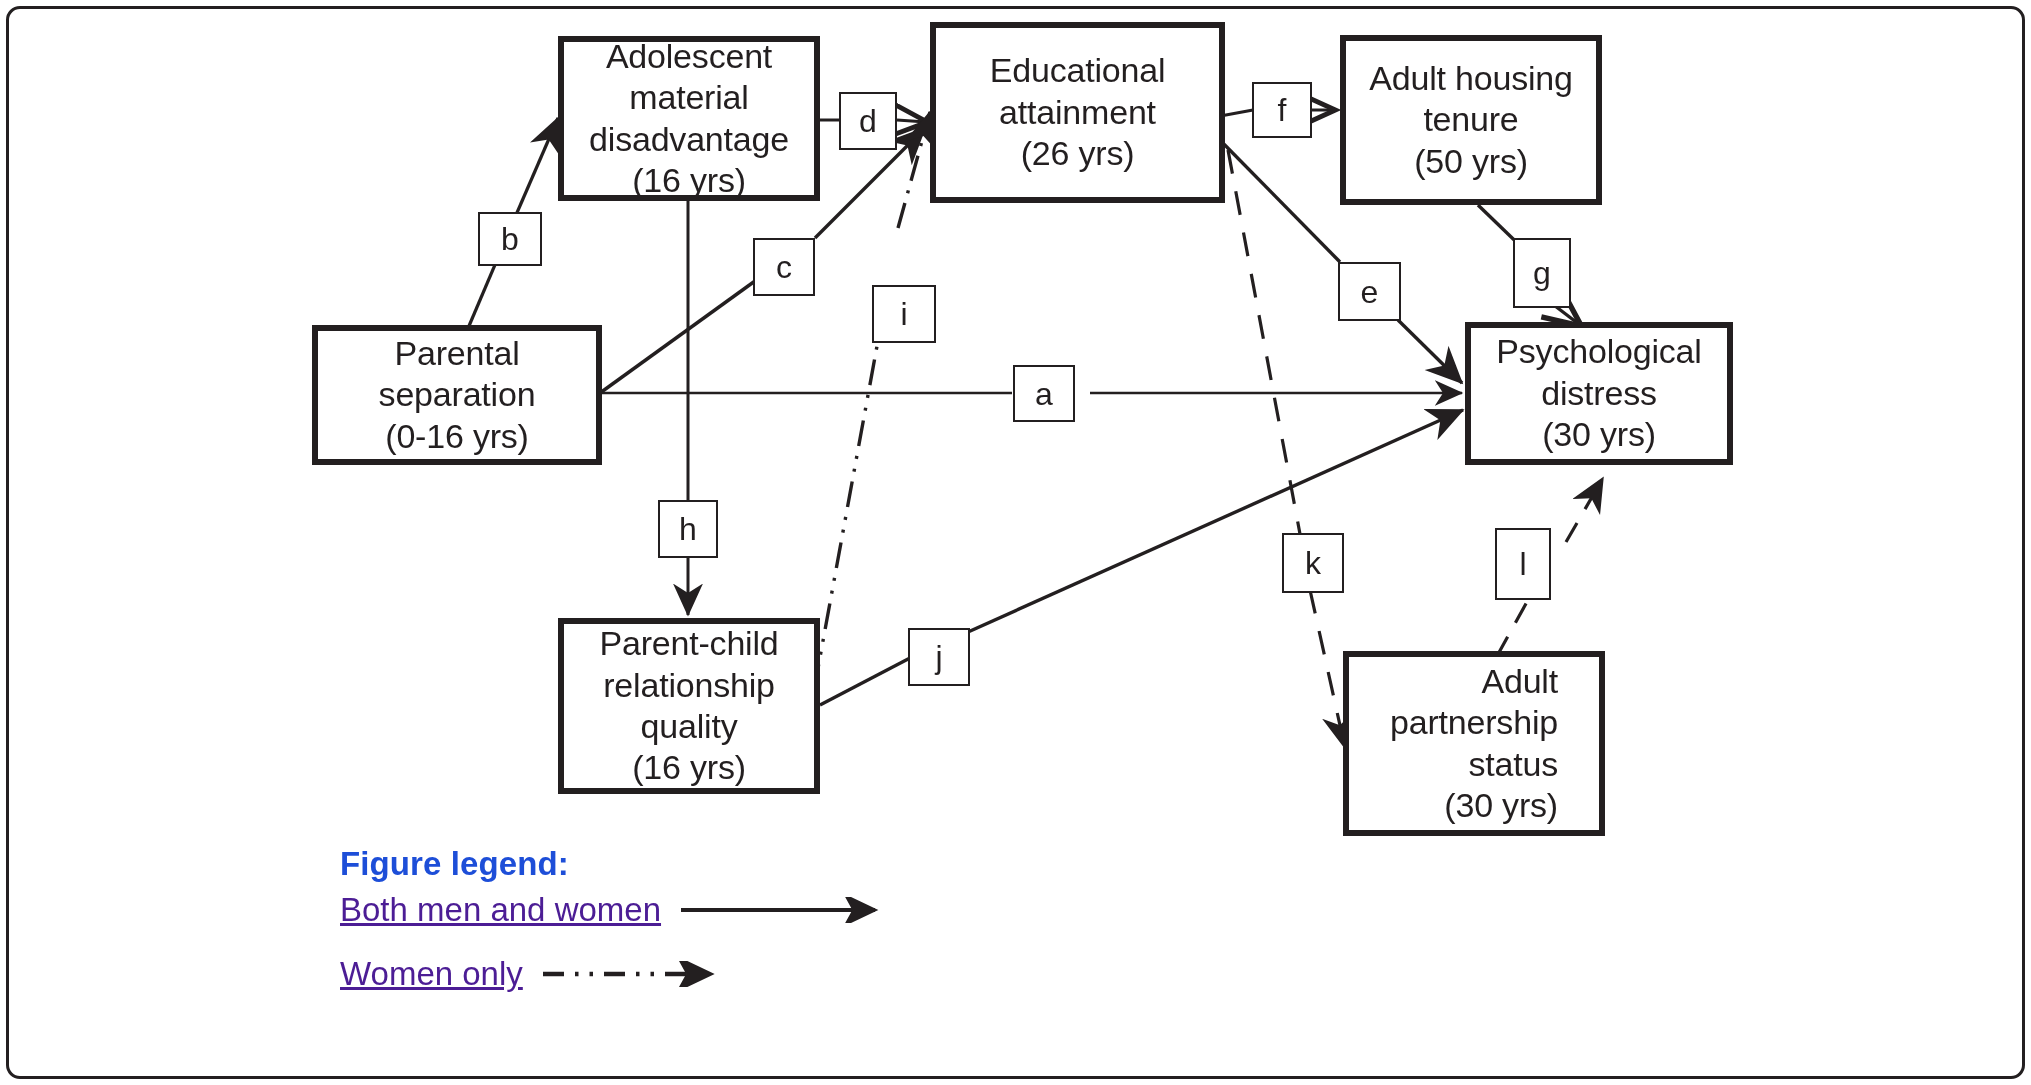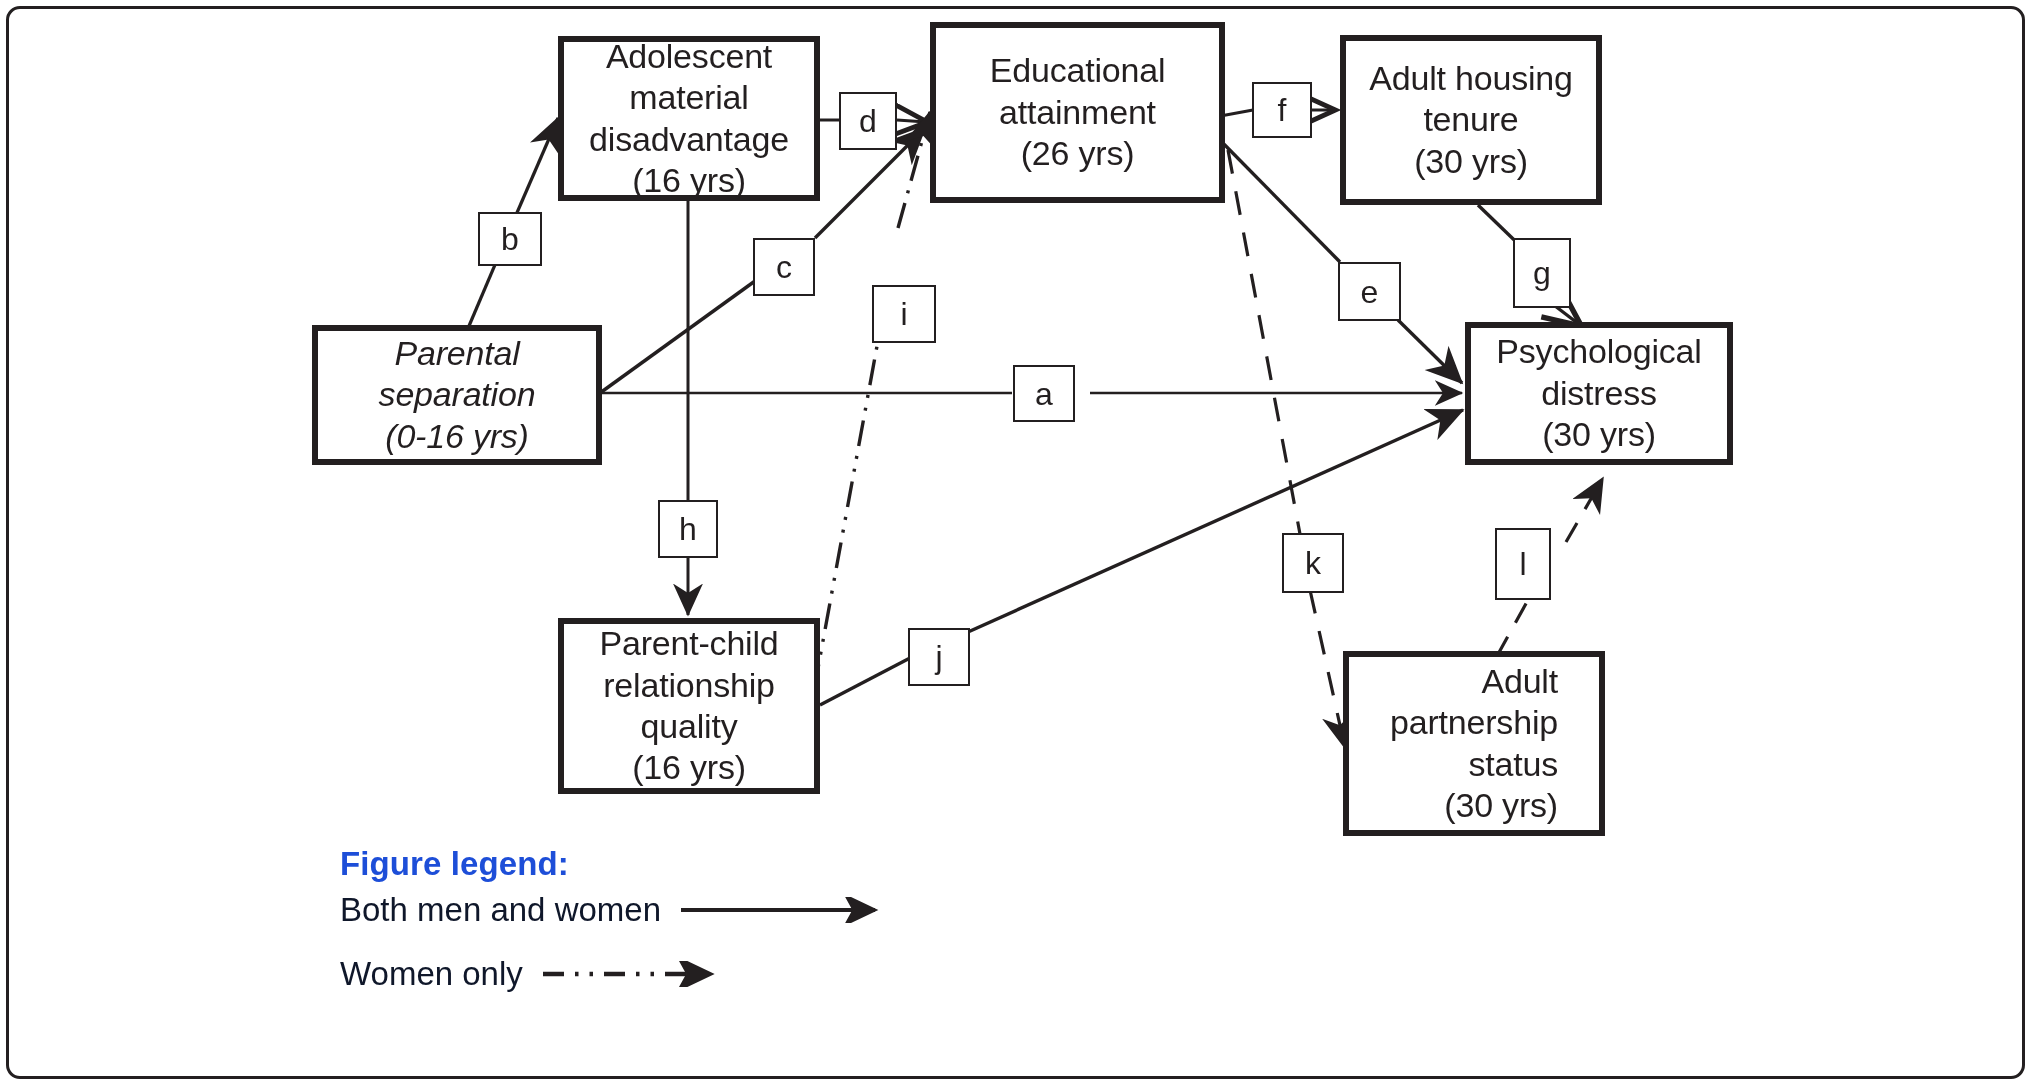--- a/index.html
+++ b/index.html
@@ -80,22 +80,23 @@
     letter-spacing: 0.1px;
   }
   .legend-row {
     display: flex;
     align-items: center;
     height: 54px;
     margin-bottom: 10px;
   }
   .legend-label {
     font-size: 33px;
-    color: #0f172a;
+    color: #4c1d95;
     white-space: nowrap;
+    text-decoration: underline;
   }
   .legend-sample {
     margin-left: 18px;
     display: block;
   }
 </style>
 </head>
 <body>
 
 <div id="figure-root">
@@ -165,24 +166,24 @@
 
   <div class="node-box" style="left:930px; top:22px; width:295px; height:181px;">
     <span class="node-text">Educational
 attainment
 (26 yrs)</span>
   </div>
 
   <div class="node-box" style="left:1340px; top:35px; width:262px; height:170px;">
     <span class="node-text">Adult housing
 tenure
-(30 yrs)</span>
-  </div>
-
-  <div class="node-box" style="left:312px; top:325px; width:290px; height:140px;font-style:italic;">
+(50 yrs)</span>
+  </div>
+
+  <div class="node-box" style="left:312px; top:325px; width:290px; height:140px;">
     <span class="node-text">Parental
 separation
 (0-16 yrs)</span>
   </div>
 
   <div class="node-box" style="left:1465px; top:322px; width:268px; height:143px;">
     <span class="node-text">Psychological
 distress
 (30 yrs)</span>
   </div>

